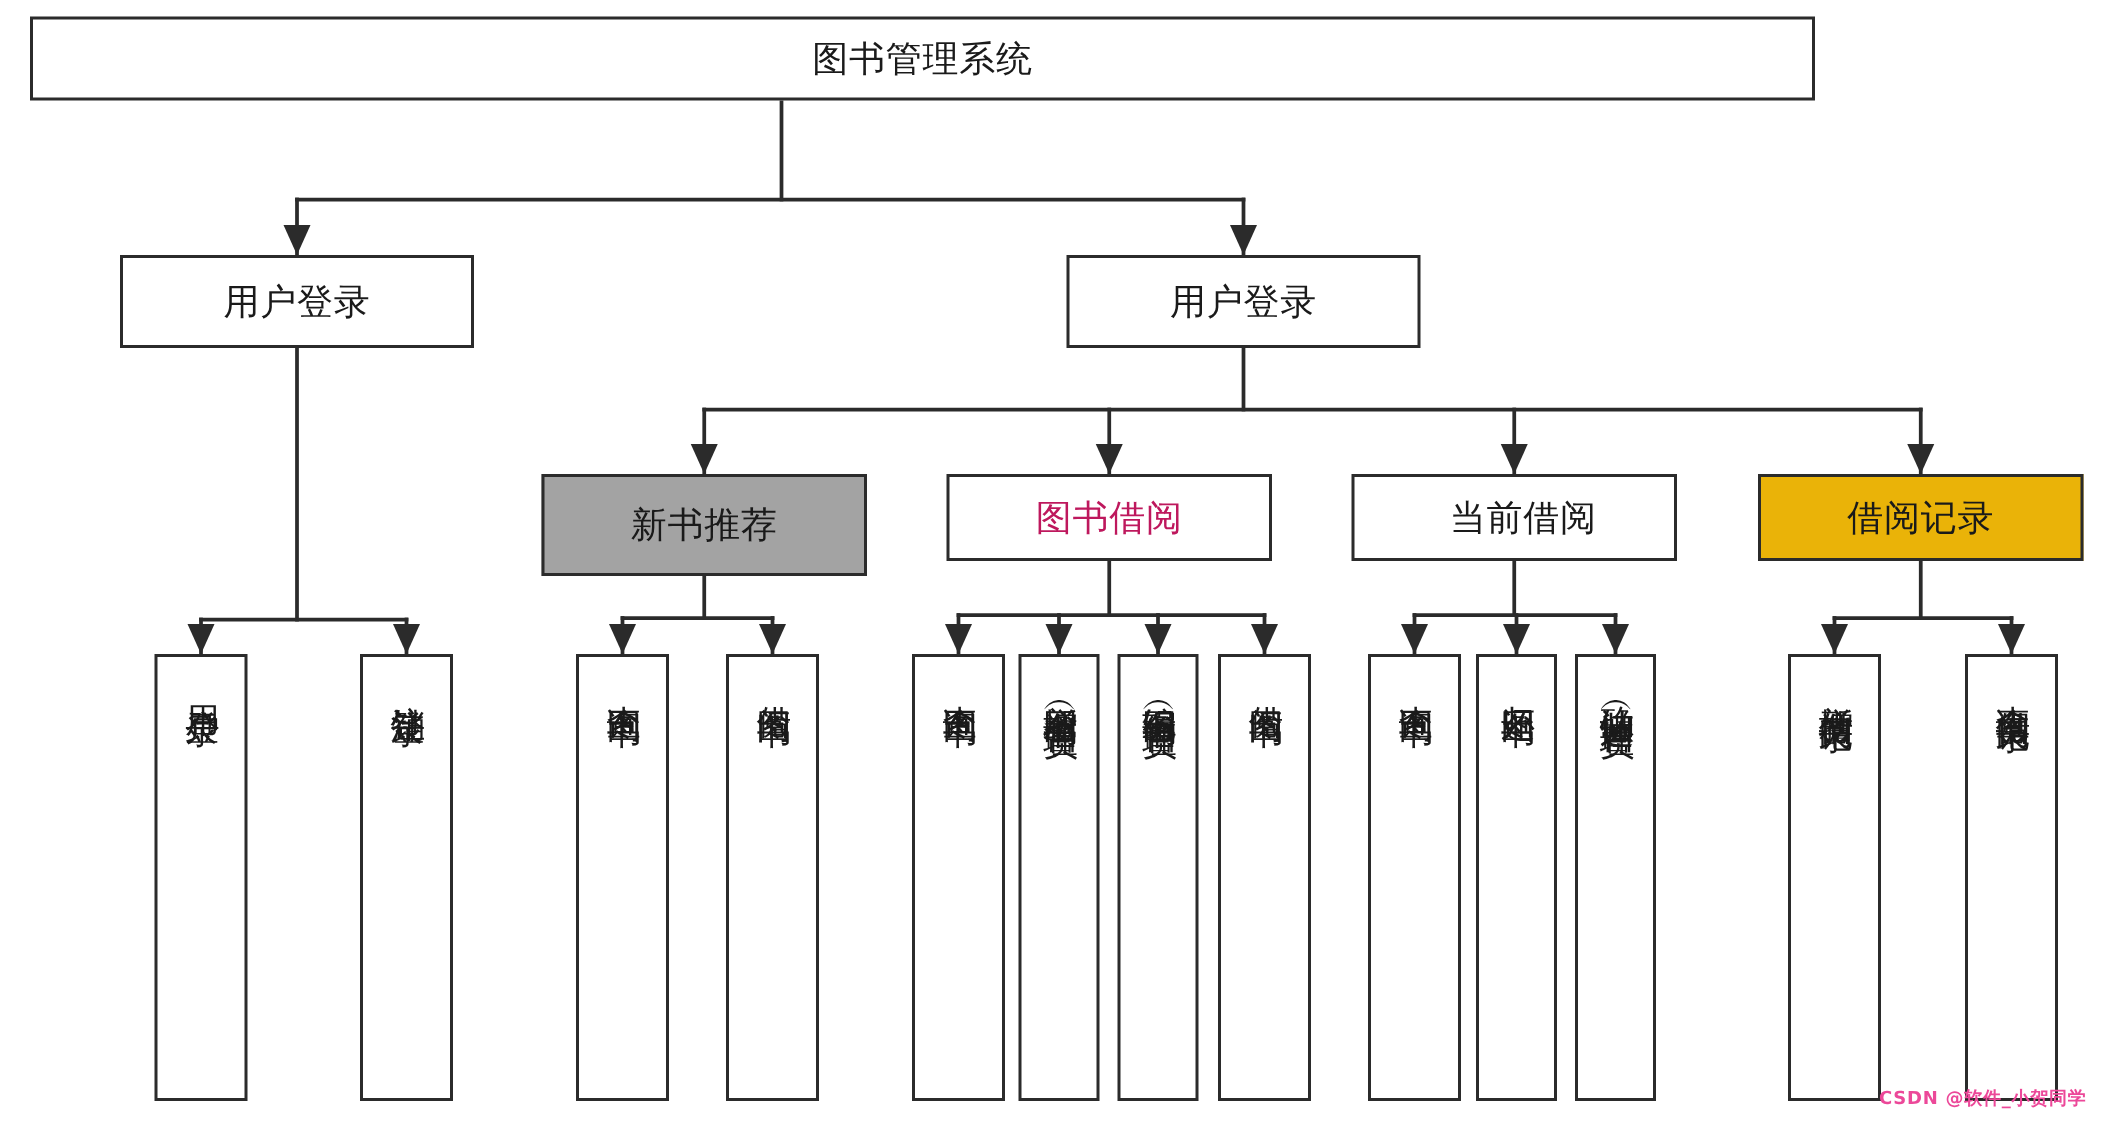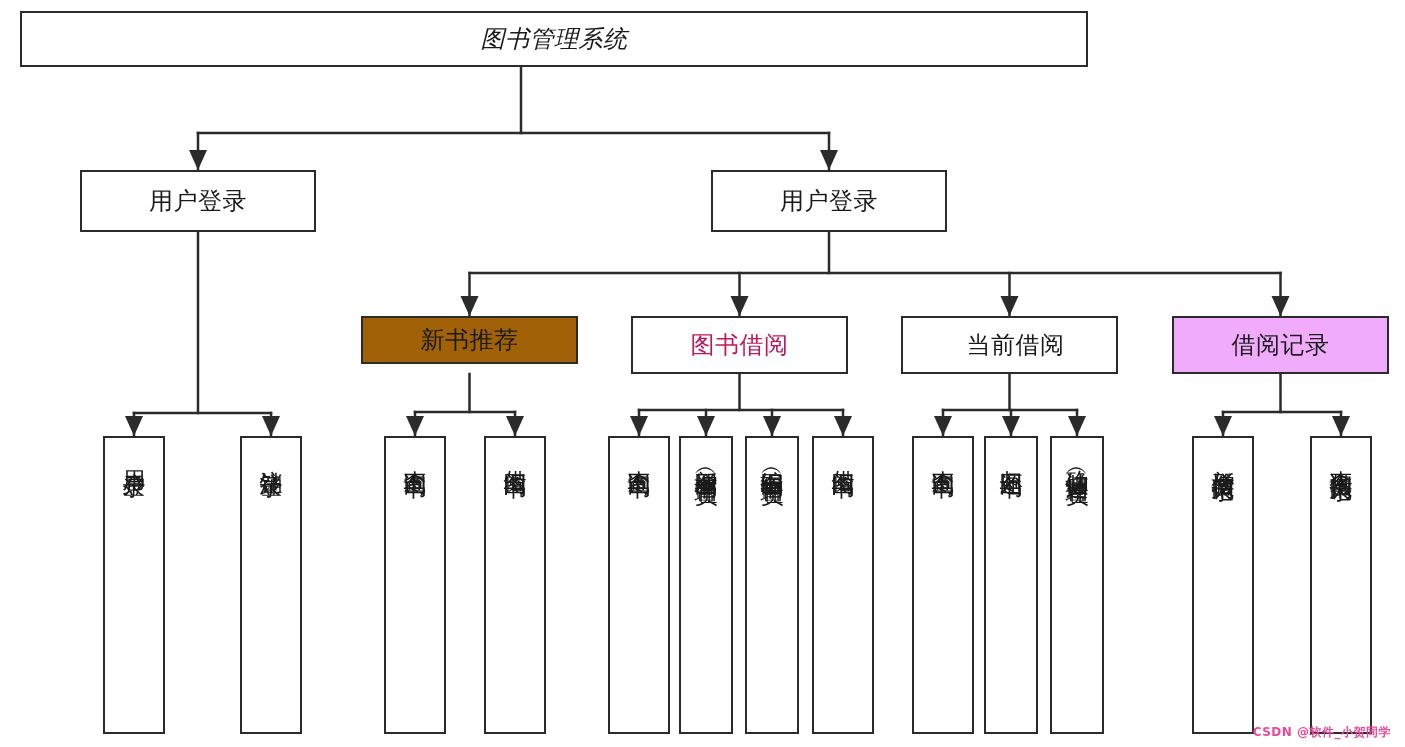--- a/index.html
+++ b/index.html
@@ -123,39 +123,39 @@
       <path d="M 1068 416 L 1086 416 L 1077 436 Z" fill="#2b2b2b"></path>
       <line x1="1280.5" y1="374" x2="1280.5" y2="412" stroke="#2b2b2b" stroke-width="2.5" stroke-linecap="square"></line>
       <line x1="1223" y1="412" x2="1341" y2="412" stroke="#2b2b2b" stroke-width="2.5" stroke-linecap="square"></line>
       <line x1="1223" y1="412" x2="1223" y2="436" stroke="#2b2b2b" stroke-width="2.5" stroke-linecap="square"></line>
       <path d="M 1214 416 L 1232 416 L 1223 436 Z" fill="#2b2b2b"></path>
       <line x1="1341" y1="412" x2="1341" y2="436" stroke="#2b2b2b" stroke-width="2.5" stroke-linecap="square"></line>
       <path d="M 1332 416 L 1350 416 L 1341 436 Z" fill="#2b2b2b"></path>
     </svg>
 
   <div id="nodes">
-      <div class="node h" style="left: 20px; top: 11px; width: 1068px; height: 56px; border-color: rgb(43, 43, 43); background: rgb(255, 255, 255); color: rgb(26, 26, 26); font-style: italic;">
+      <div class="node h" style="left: 20px; top: 11px; width: 1190px; height: 56px; border-color: rgb(43, 43, 43); background: rgb(255, 255, 255); color: rgb(26, 26, 26);">
         <span class="lbl">图书管理系统</span>
       </div>
       <div class="node h" style="left: 80px; top: 170px; width: 236px; height: 62px; border-color: rgb(43, 43, 43); background: rgb(255, 255, 255); color: rgb(26, 26, 26);">
         <span class="lbl">用户登录</span>
       </div>
       <div class="node h" style="left: 711px; top: 170px; width: 236px; height: 62px; border-color: rgb(43, 43, 43); background: rgb(255, 255, 255); color: rgb(26, 26, 26);">
         <span class="lbl">用户登录</span>
       </div>
-      <div class="node h" style="left: 361px; top: 316px; width: 217px; height: 48px; border-color: rgb(43, 43, 43); background: #a16207; color: rgb(26, 26, 26);">
+      <div class="node h" style="left: 361px; top: 316px; width: 217px; height: 68px; border-color: rgb(43, 43, 43); background: #a3a3a3; color: rgb(26, 26, 26);">
         <span class="lbl">新书推荐</span>
       </div>
       <div class="node h" style="left: 631px; top: 316px; width: 217px; height: 58px; border-color: rgb(43, 43, 43); background: rgb(255, 255, 255); color: #be185d;">
         <span class="lbl">图书借阅</span>
       </div>
       <div class="node h" style="left: 901px; top: 316px; width: 217px; height: 58px; border-color: rgb(43, 43, 43); background: rgb(255, 255, 255); color: rgb(26, 26, 26); padding-left: 12px;">
         <span class="lbl">当前借阅</span>
       </div>
-      <div class="node h" style="left: 1172px; top: 316px; width: 217px; height: 58px; border-color: rgb(43, 43, 43); background: #f0abfc; color: rgb(26, 26, 26);">
+      <div class="node h" style="left: 1172px; top: 316px; width: 217px; height: 58px; border-color: rgb(43, 43, 43); background: #eab308; color: rgb(26, 26, 26);">
         <span class="lbl">借阅记录</span>
       </div>
       <div class="node v" style="left: 103px; top: 436px; width: 62px; height: 298px; border-color: rgb(43, 43, 43); background: rgb(255, 255, 255); color: rgb(26, 26, 26);">
         <span class="lbl">用户登录</span>
       </div>
       <div class="node v" style="left: 240px; top: 436px; width: 62px; height: 298px; border-color: rgb(43, 43, 43); background: rgb(255, 255, 255); color: rgb(26, 26, 26);">
         <span class="lbl">注销登录</span>
       </div>
       <div class="node v" style="left: 384px; top: 436px; width: 62px; height: 298px; border-color: rgb(43, 43, 43); background: rgb(255, 255, 255); color: rgb(26, 26, 26);">
         <span class="lbl">查询图书</span>

